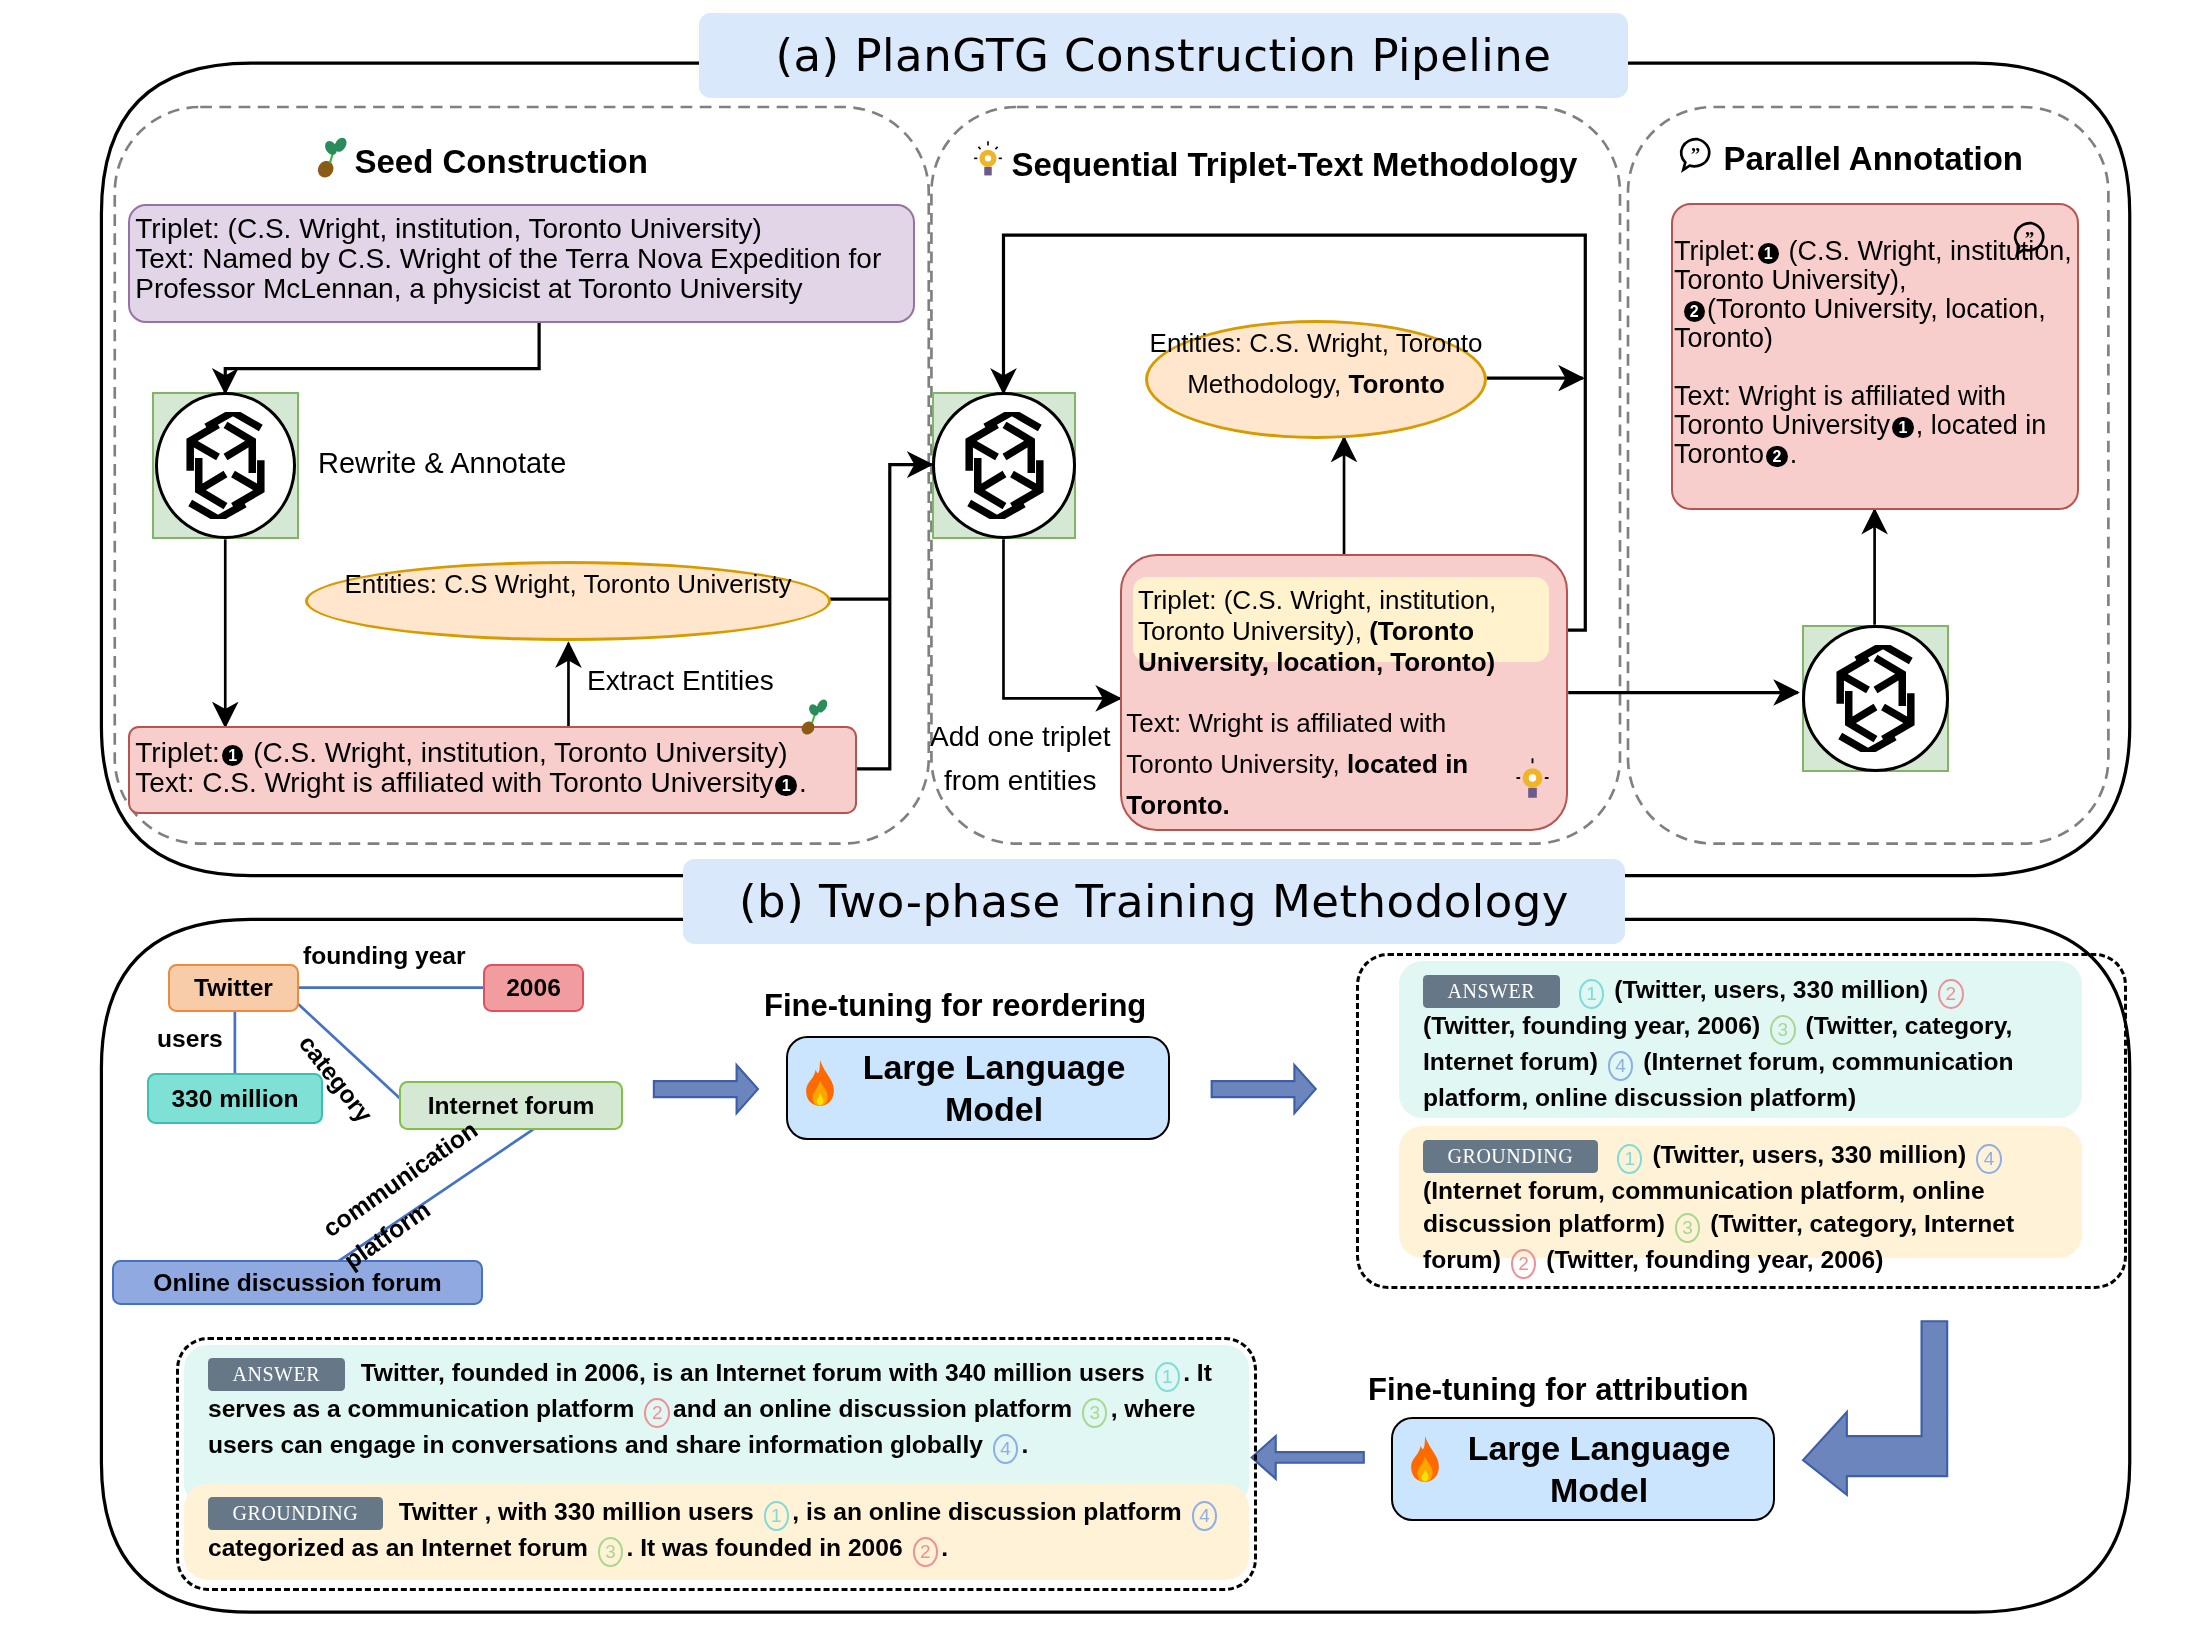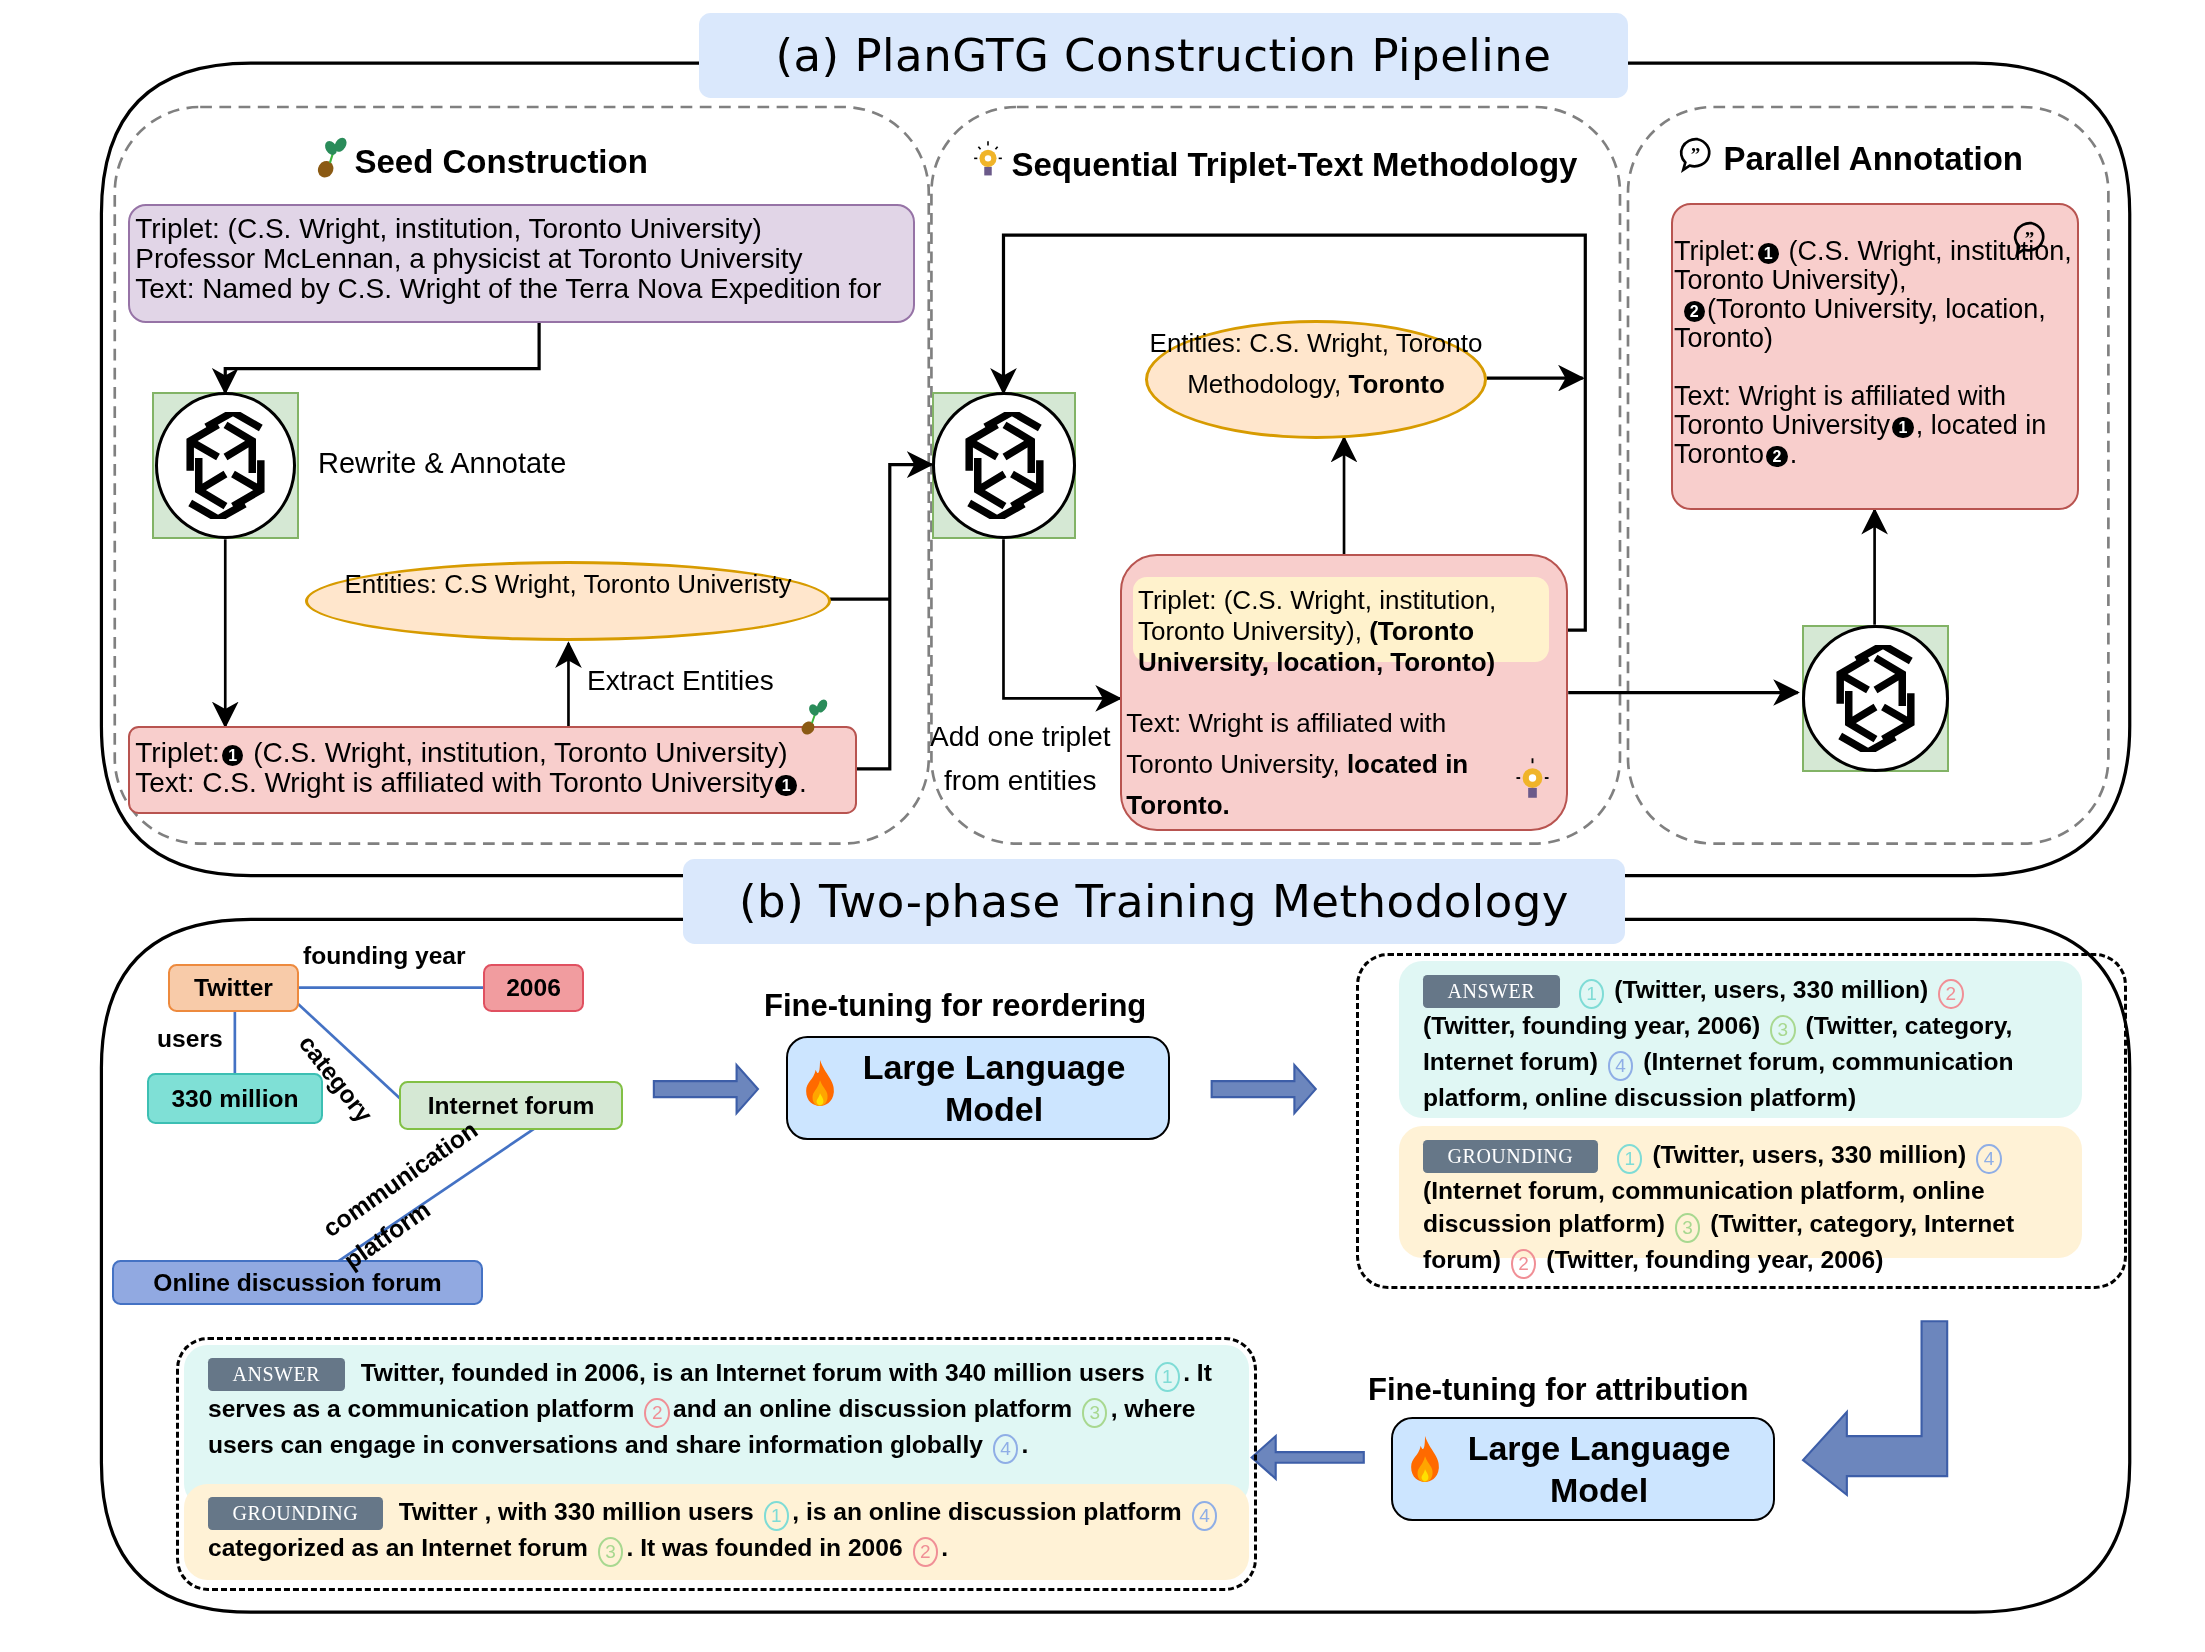--- a/index.html
+++ b/index.html
@@ -94,22 +94,22 @@
         <ellipse cx="20" cy="62" rx="14" ry="16" fill="#8b5a14" transform="rotate(30 20 62)"></ellipse>
         <path d="M28,50 Q34,30 38,20" stroke="#3db53d" stroke-width="4" fill="none"></path>
         <ellipse cx="30" cy="22" rx="10" ry="14" fill="#2a8c5a" transform="rotate(-30 30 22)"></ellipse>
         <ellipse cx="48" cy="16" rx="10" ry="14" fill="#2a8c5a" transform="rotate(30 48 16)"></ellipse>
       </svg></span>
   <span>Seed Construction</span>
 </div>
 
 <div class="abs box purple" style="left:128px;top:204px;width:787px;height:119px;">
   <div>Triplet: (C.S. Wright, institution, Toronto University)</div>
+  <div>Text: Named by C.S. Wright of the Terra Nova Expedition for</div>
   <div>Professor McLennan, a physicist at Toronto University</div>
-  <div>Text: Named by C.S. Wright of the Terra Nova Expedition for</div>
 </div>
 
 <div class="abs gpt-sq" style="left:152px;top:392px;width:147px;height:147px;"></div>
 <div class="abs gpt-circ" style="left:155px;top:392px;width:141px;height:147px;">
   <svg width="107" height="107" viewBox="0 0 100 100">
       <g fill="none" stroke="#000" stroke-width="7">
         <path d="M50,12 L75,27 L75,57 M75,27 L50,42"></path>
         <path d="M83,45 L83,73 L57,88 M83,73 L57,58"></path>
         <path d="M68,86 L43,100 L17,85"></path>
         <path d="M50,88 L25,73 L25,43 M25,73 L50,58"></path>

